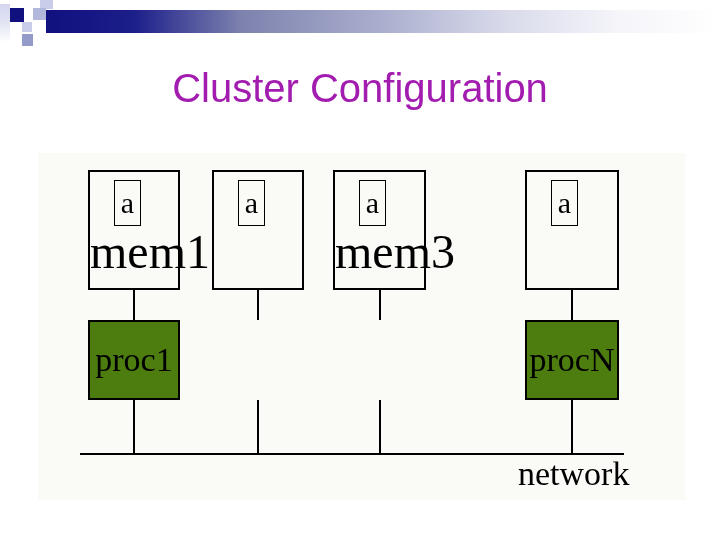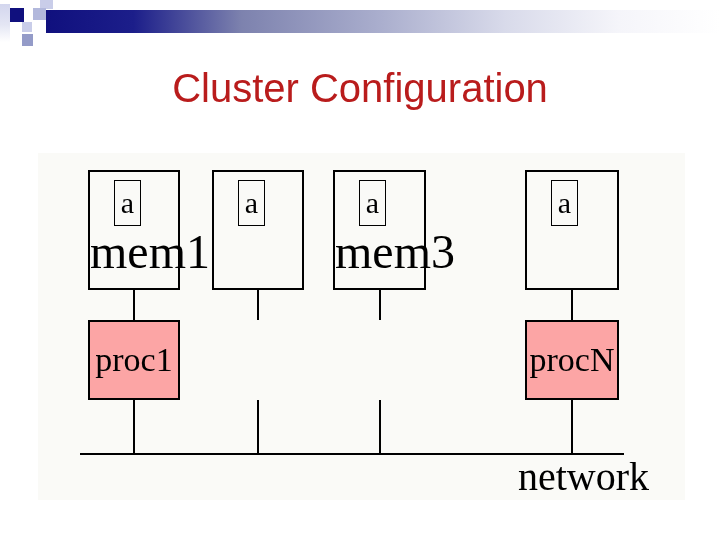--- a/index.html
+++ b/index.html
@@ -18,21 +18,21 @@
   .sq-d{left:22px;top:34px;width:11px;height:12px;background:#949bc8;}
   .gradient-bar{
     left:46px;top:10px;width:674px;height:23px;
     background:linear-gradient(to right,
       #10107e 0%,#1c1e8a 13%,#7d82ae 29%,#abafce 50%,
       #d8daea 68%,#f5f5fa 85%,#ffffff 100%);
   }
   
   .title{
     position:absolute;left:0;top:64px;width:720px;text-align:center;
-    font-size:40px;line-height:48px;color:#b91c1c;letter-spacing:0;
+    font-size:40px;line-height:48px;color:#a21caf;letter-spacing:0;
   }
   
   .diagram{
     position:absolute;left:38px;top:153px;width:647px;height:347px;
     background:#fafaf7;font-family:"Liberation Serif",serif;color:#000;
   }
   .column{position:absolute;top:17px;height:283px;}
   .col0{left:50px;width:92px;}
   .col1{left:174px;width:92px;}
   .col2{left:295px;width:93px;}
@@ -46,32 +46,32 @@
     border:1px solid #000;box-sizing:border-box;
     display:flex;align-items:center;justify-content:center;
   }
   .cache-label{font-size:30px;line-height:1;}
   .mem-label{
     position:absolute;left:0;bottom:12px;width:100%;text-align:center;
     font-size:48px;line-height:1;
   }
   .proc-box{
     position:absolute;left:0;top:150px;width:100%;height:80px;
-    border:2px solid #000;box-sizing:border-box;background:#fca5a5;
+    border:2px solid #000;box-sizing:border-box;background:#4d7c0f;
     display:flex;align-items:center;justify-content:center;
   }
   .proc-label{font-size:34px;line-height:1;}
   .connector{position:absolute;left:calc(50% - 1px);width:2px;background:#000;}
   .mem-proc{top:120px;height:30px;}
   .proc-net{top:230px;height:53px;}
   .network-line{
     position:absolute;left:42px;top:300px;width:544px;height:2px;background:#000;
   }
   .network-label{
-    position:absolute;left:480px;top:304px;font-size:40px;line-height:1;
+    position:absolute;left:480px;top:304px;font-size:34px;line-height:1;
   }
 </style>
 </head>
 <body>
 
 <div class="slide">
 
   <div class="deco deco-strip"></div>
   <div class="deco gradient-bar"></div>
   <div class="deco sq-navy"></div>

